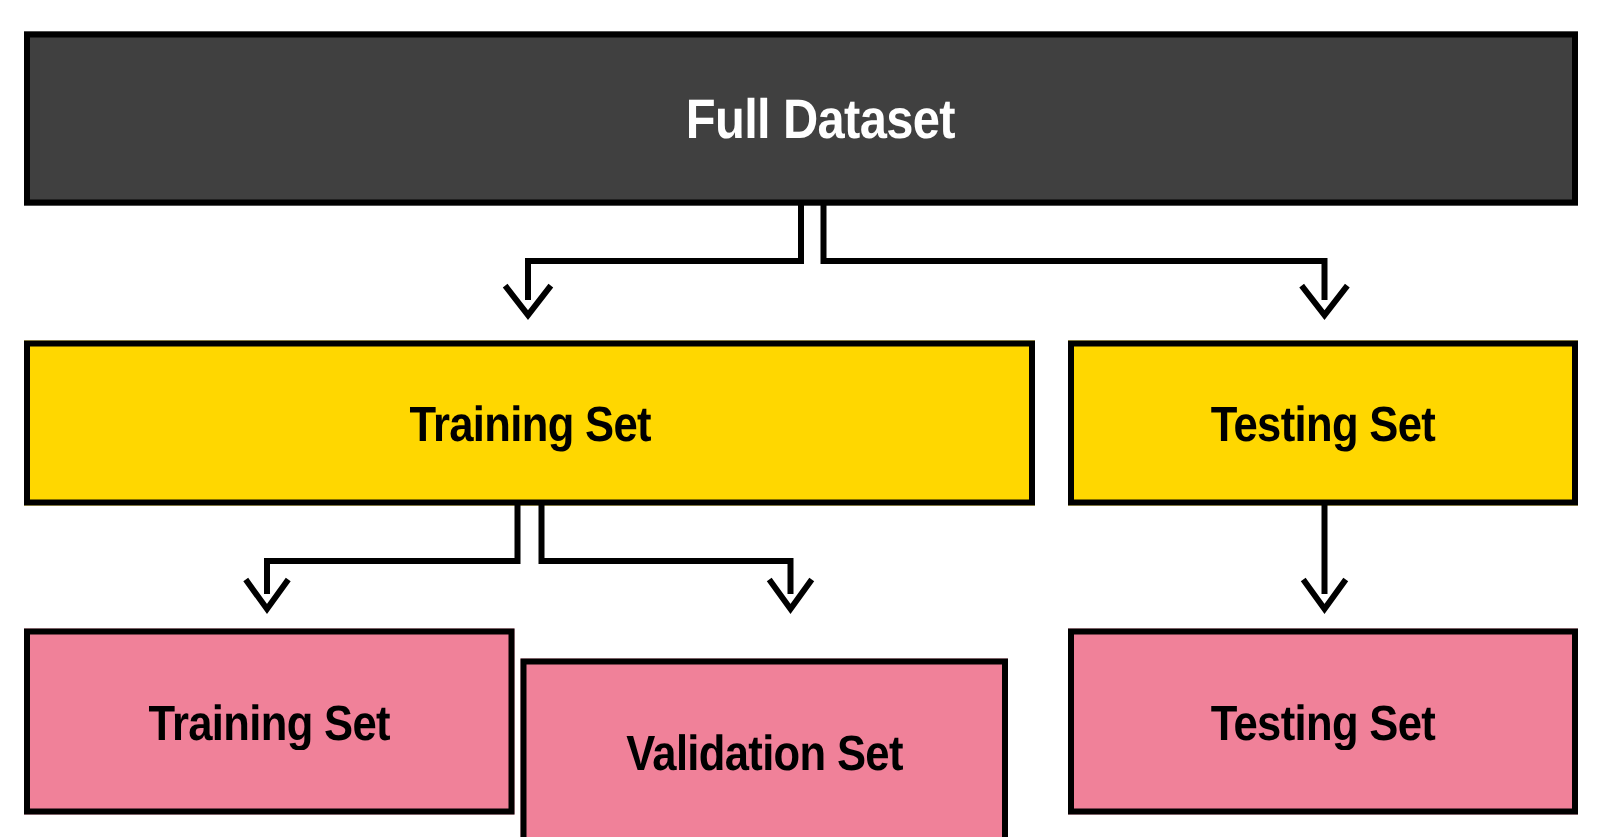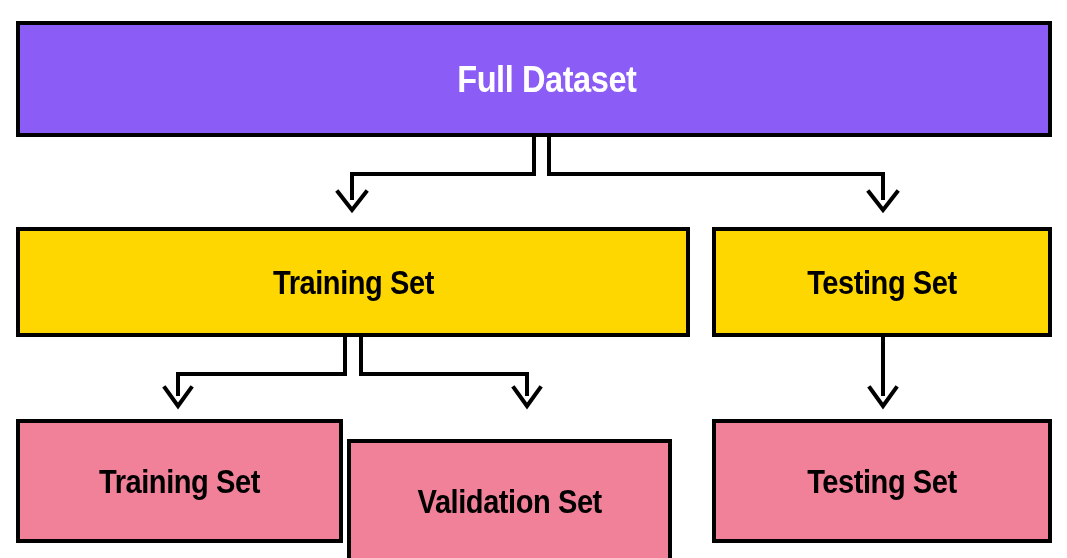--- a/index.html
+++ b/index.html
@@ -33,21 +33,21 @@
     line-height: 1;
     transform: scaleX(0.88);
     white-space: nowrap;
   }
   
   .node.root {
     left: 16px;
     top: 21px;
     width: 1036px;
     height: 116px;
-    background: #8b5cf6;
+    background: #404040;
     border-color: #000000;
     padding-left: 26px;
   }
   .node.root .node-label {
     color: #ffffff;
     font-size: 37px;
   }
   
   .node.level2 {
     top: 227px;

